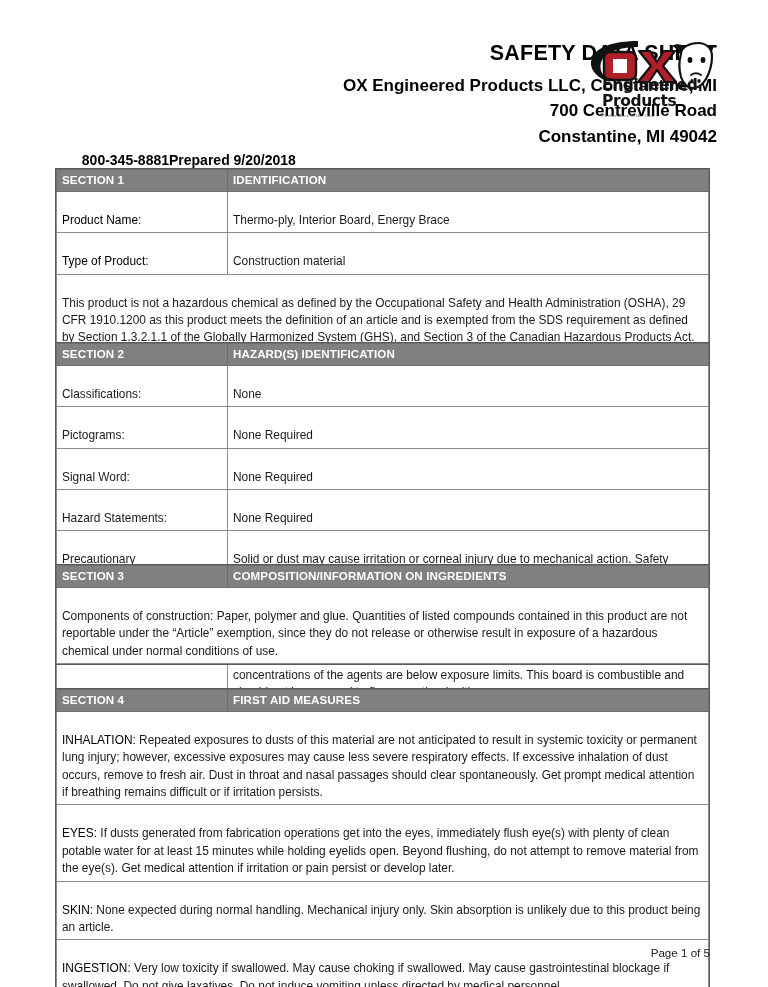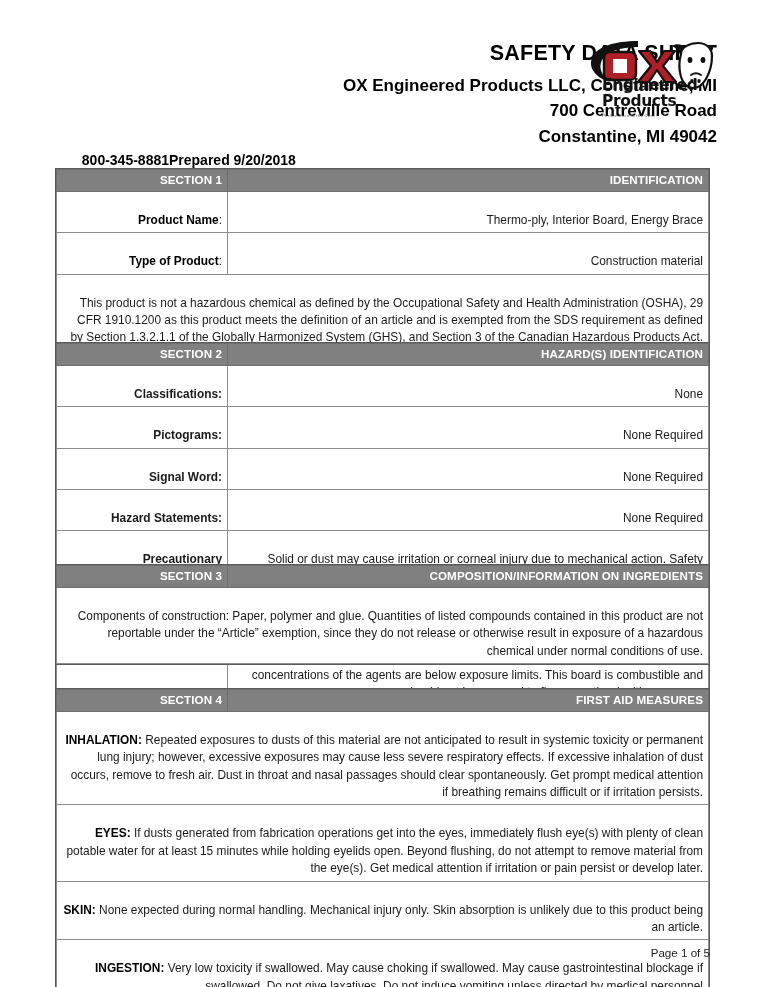--- a/index.html
+++ b/index.html
@@ -97,35 +97,34 @@
     border-collapse: collapse;
     table-layout: fixed;
   }
   .sds-table td {
     border: 1px solid #8d8d8d;
     padding: 20px 5px 3px 5px;
     font-size: 11.9px;
     color: #1a1a1a;
     vertical-align: top;
     line-height: 1.46;
-    text-align: right;
   }
   .sds-table td.hd {
     background: #808080;
     color: #ffffff;
     font-weight: bold;
     font-size: 11.6px;
     letter-spacing: 0.1px;
     border-color: #6e6e6e;
     padding-top: 2px;
     padding-bottom: 2px;
   }
   .col-label { width: 160px; }
   .lbl {
-    font-weight: bold;
+    font-weight: normal;
     color: #000;
     margin-top: 31px;
   }
   .body-cell p {
     margin: 0 0 11px 0;
   }
   .body-cell p:last-child { margin-bottom: 0; }
   .pad-cell {
     padding-top: 4px;
     padding-bottom: 5px;

